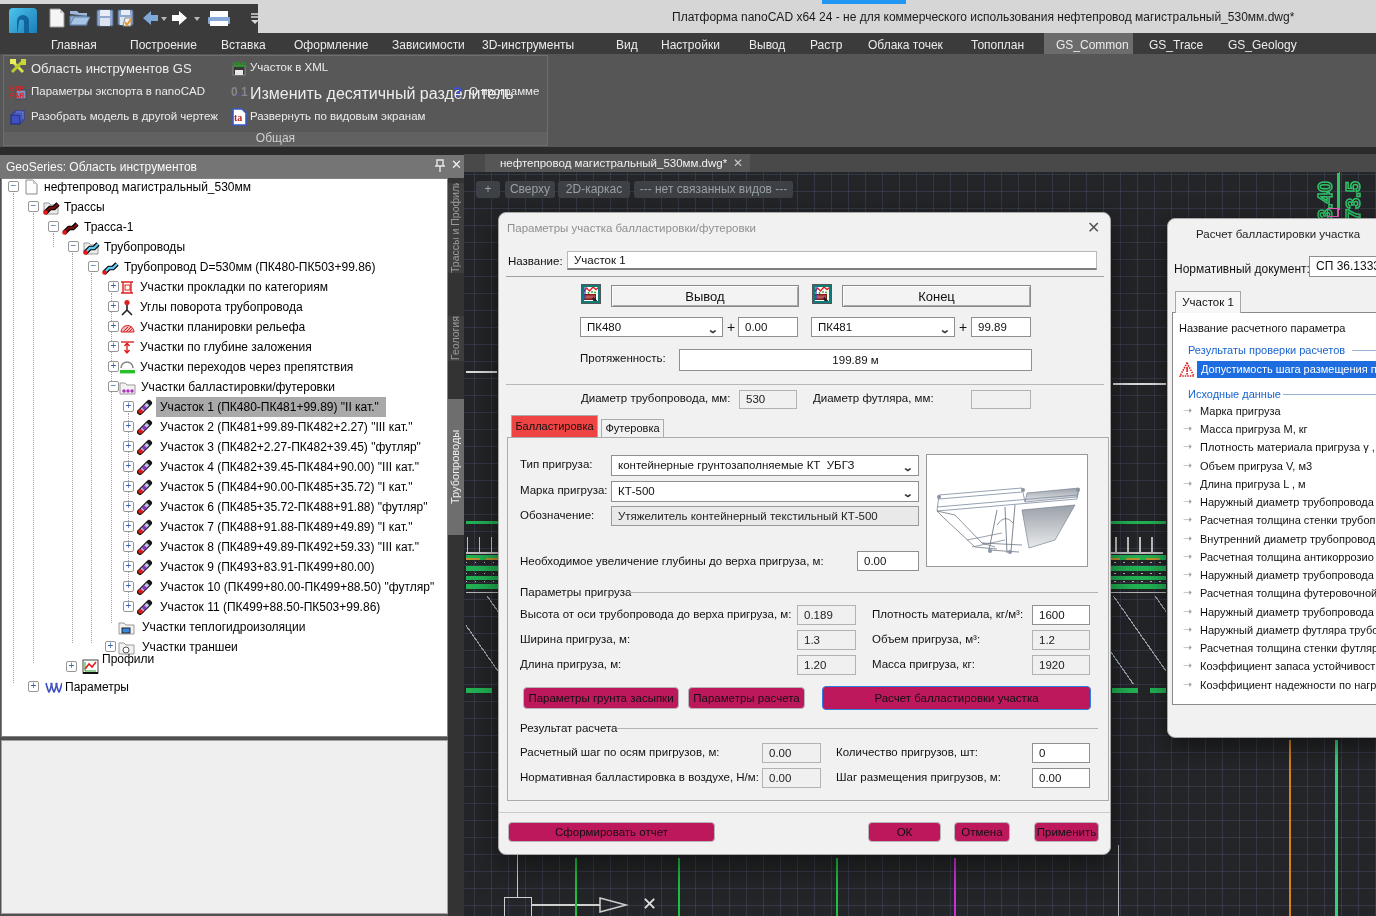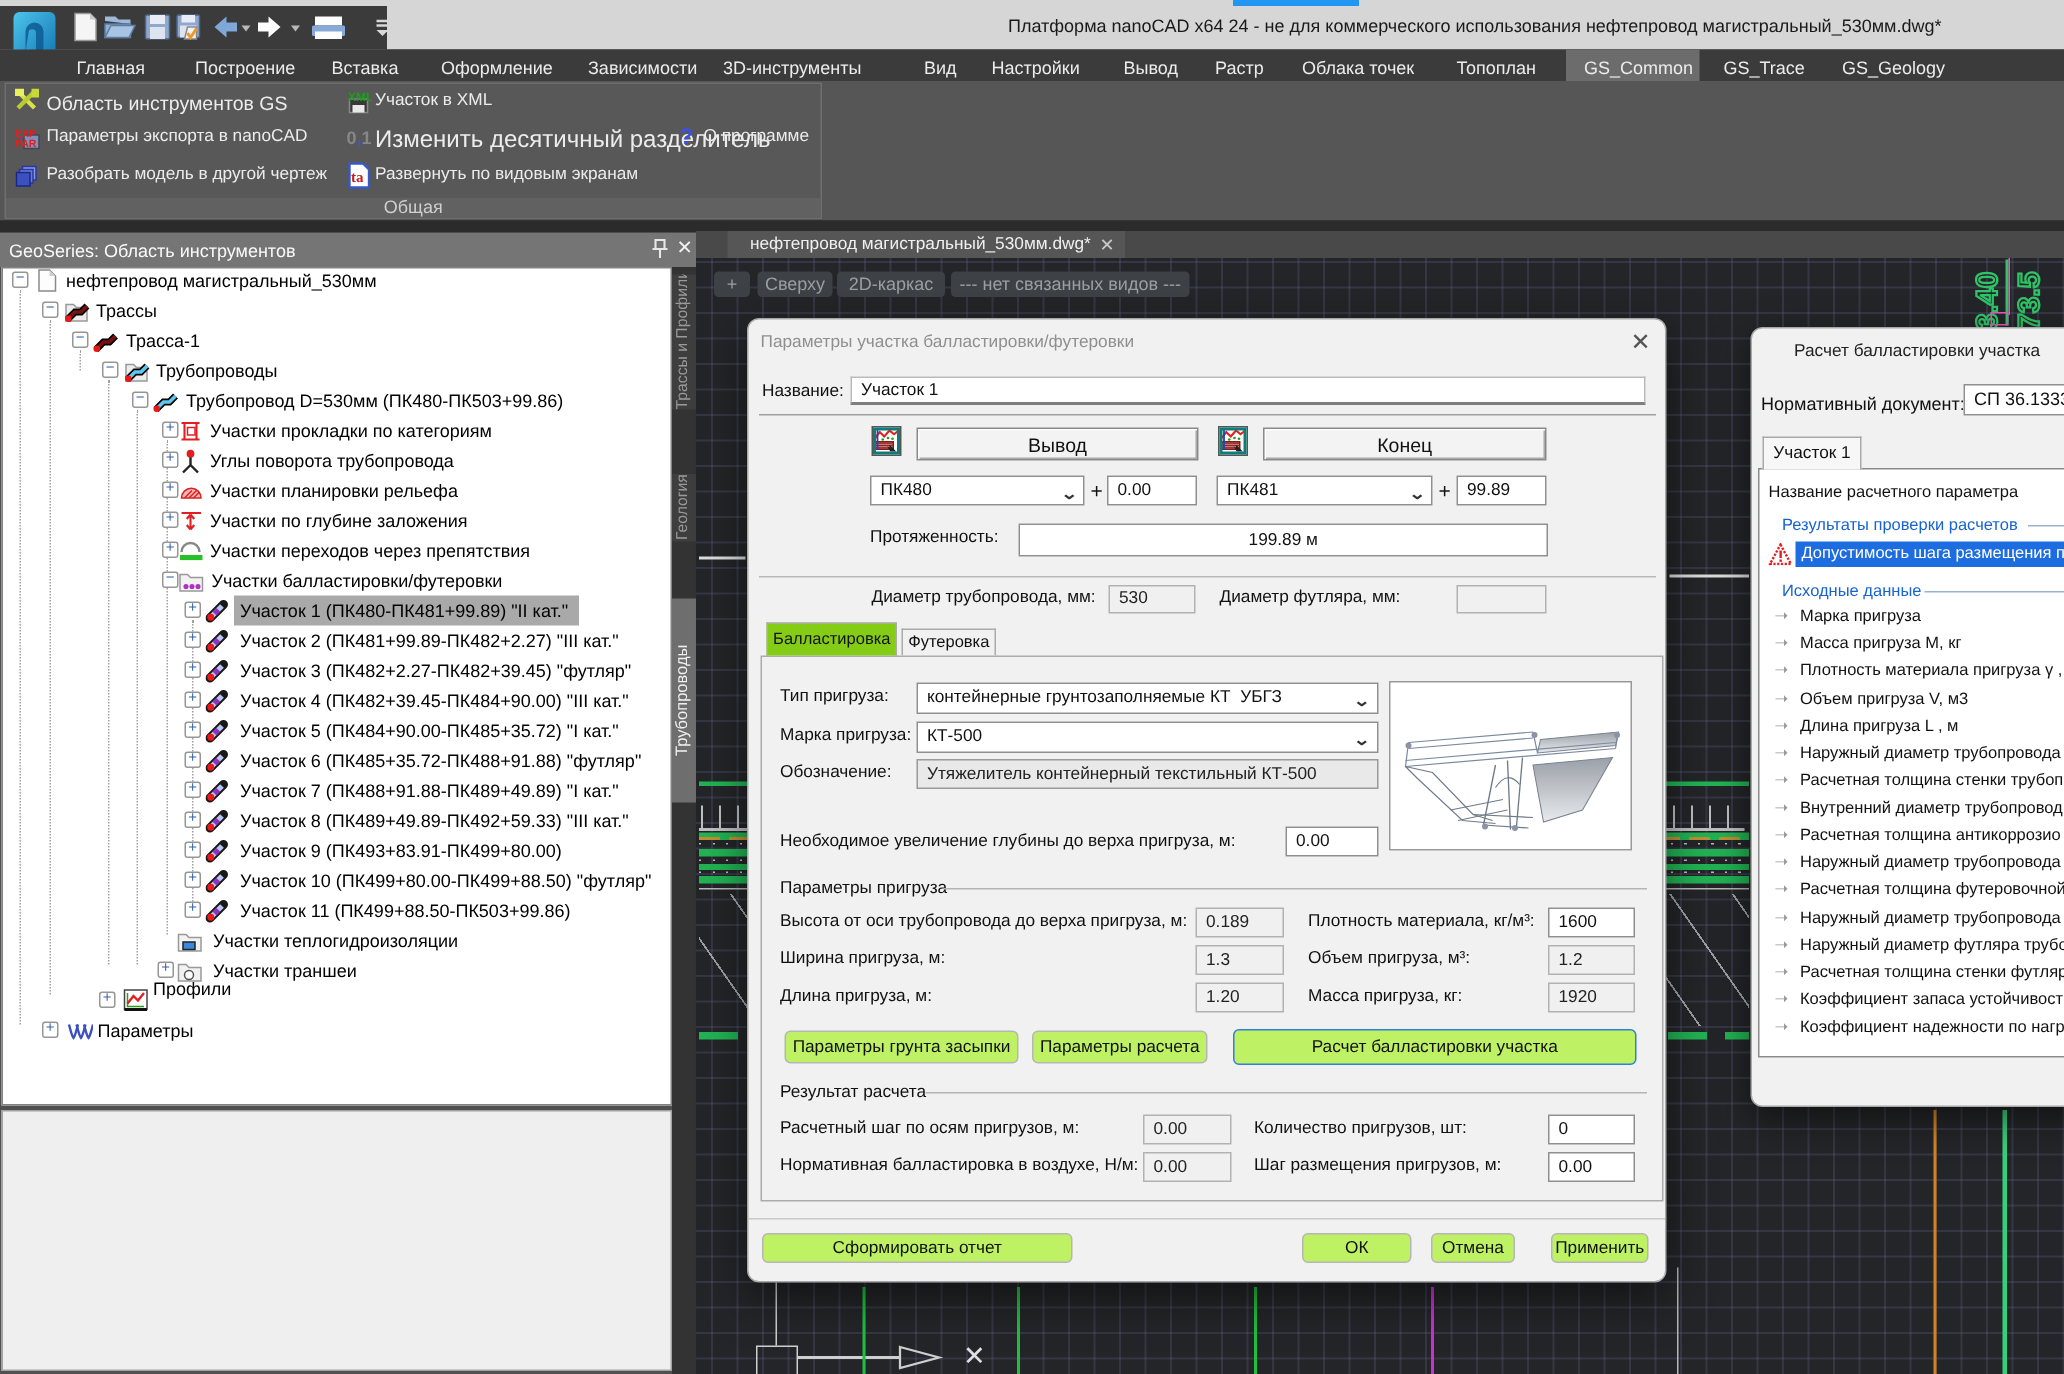--- a/index.html
+++ b/index.html
@@ -2,21 +2,21 @@
 <html><head><meta charset="utf-8">
 <style>
 *{margin:0;padding:0;box-sizing:border-box}
 html,body{width:1376px;height:916px;overflow:hidden;background:#242528;font-family:"Liberation Sans",sans-serif}
 .ab{position:absolute}
 .lbl{position:absolute;font-size:11.5px;color:#111;white-space:nowrap}
 .wlbl{position:absolute;font-size:12px;color:#ececec;white-space:nowrap}
 .wf{position:absolute;background:#fff;border:1px solid #8f8f8f;font-size:11.5px;color:#111;white-space:nowrap;padding-left:6px;overflow:hidden}
 .df{position:absolute;background:#f0f0f0;border:1px solid #b2b2b2;font-size:11.5px;color:#222;white-space:nowrap;padding-left:6px;overflow:hidden}
 .btn{position:absolute;background:#f3f3f3;border:1px solid #8a8a8a;box-shadow:inset 1px 1px 0 #fdfdfd,inset -1px -1px 0 #a8a8a8;font-size:11.5px;color:#111;text-align:center;white-space:nowrap}
-.rbtn{position:absolute;background:#bef264;border:1px solid #b6b6b6;border-radius:4px;font-size:11.5px;color:#111;text-align:center;white-space:nowrap}
+.rbtn{position:absolute;background:#be185d;border:1px solid #b6b6b6;border-radius:4px;font-size:11.5px;color:#111;text-align:center;white-space:nowrap}
 .combo{position:absolute;background:#fff;border:1px solid #8f8f8f;font-size:11.5px;color:#111;white-space:nowrap;padding-left:6px;overflow:hidden}
 .chev{position:absolute;color:#333;font-size:14px;font-weight:bold;transform:scaleY(.75)}
 .tr{position:absolute;font-size:12px;color:#000;white-space:nowrap}
 .eb{position:absolute;width:11px;height:11px;background:#fff;border:1px solid #969696;border-radius:2px;font-size:10px;line-height:8px;color:#3a66a8;text-align:center}
 .garr{position:absolute;font-size:11px;color:#9a9a9a}
 .pitem{position:absolute;font-size:11px;color:#111;white-space:nowrap}
 .vline{position:absolute;border-left:1px dotted #a0a0a0;width:0}
 </style></head>
 <body>
 
@@ -429,21 +429,21 @@
 <div class="chev" style="left:939px;top:321px">⌄</div>
 <div class="lbl" style="left:959px;top:319px;font-size:14px">+</div>
 <div class="wf" style="left:971px;top:317px;width:60px;height:20px;line-height:18px">99.89</div>
 <div class="lbl" style="left:580px;top:352px">Протяженность:</div>
 <div class="wf" style="left:679px;top:349px;width:353px;height:22px;line-height:20px;text-align:center;padding-left:0">199.89 м</div>
 <div class="ab" style="left:506px;top:384px;width:598px;height:1px;background:#b8b8b8"></div>
 <div class="lbl" style="left:581px;top:392px">Диаметр трубопровода, мм:</div>
 <div class="df" style="left:739px;top:390px;width:58px;height:19px;line-height:17px">530</div>
 <div class="lbl" style="left:813px;top:392px">Диаметр футляра, мм:</div>
 <div class="df" style="left:971px;top:390px;width:60px;height:19px;line-height:17px"></div>
-<div class="ab" style="left:511px;top:415px;width:87px;height:22px;background:#84cc16;border:1px solid #ababab;border-bottom:none;font-size:11px;color:#111;text-align:center;line-height:21px;z-index:2">Балластировка</div>
+<div class="ab" style="left:511px;top:415px;width:87px;height:22px;background:#ef4444;border:1px solid #ababab;border-bottom:none;font-size:11px;color:#111;text-align:center;line-height:21px;z-index:2">Балластировка</div>
 <div class="ab" style="left:601px;top:419px;width:63px;height:18px;background:#f1f1f1;border:1px solid #ababab;border-bottom:none;font-size:11px;color:#111;text-align:center;line-height:17px">Футеровка</div>
 <div class="ab" style="left:507px;top:437px;width:602px;height:364px;border:1px solid #ababab;background:#f1f1f1"></div>
 <div class="lbl" style="left:520px;top:458px">Тип пригруза:</div>
 <div class="combo" style="left:611px;top:455px;width:308px;height:21px;line-height:19px">контейнерные грунтозаполняемые КТ&nbsp; УБГЗ</div>
 <div class="chev" style="left:902px;top:459px">⌄</div>
 <div class="lbl" style="left:520px;top:484px">Марка пригруза:</div>
 <div class="combo" style="left:611px;top:481px;width:308px;height:21px;line-height:19px">КТ-500</div>
 <div class="chev" style="left:902px;top:485px">⌄</div>
 <div class="lbl" style="left:520px;top:509px">Обозначение:</div>
 <div class="df" style="left:611px;top:506px;width:308px;height:20px;line-height:18px;background:#e9e9e9;border-color:#9a9a9a">Утяжелитель контейнерный текстильный КТ-500</div>

